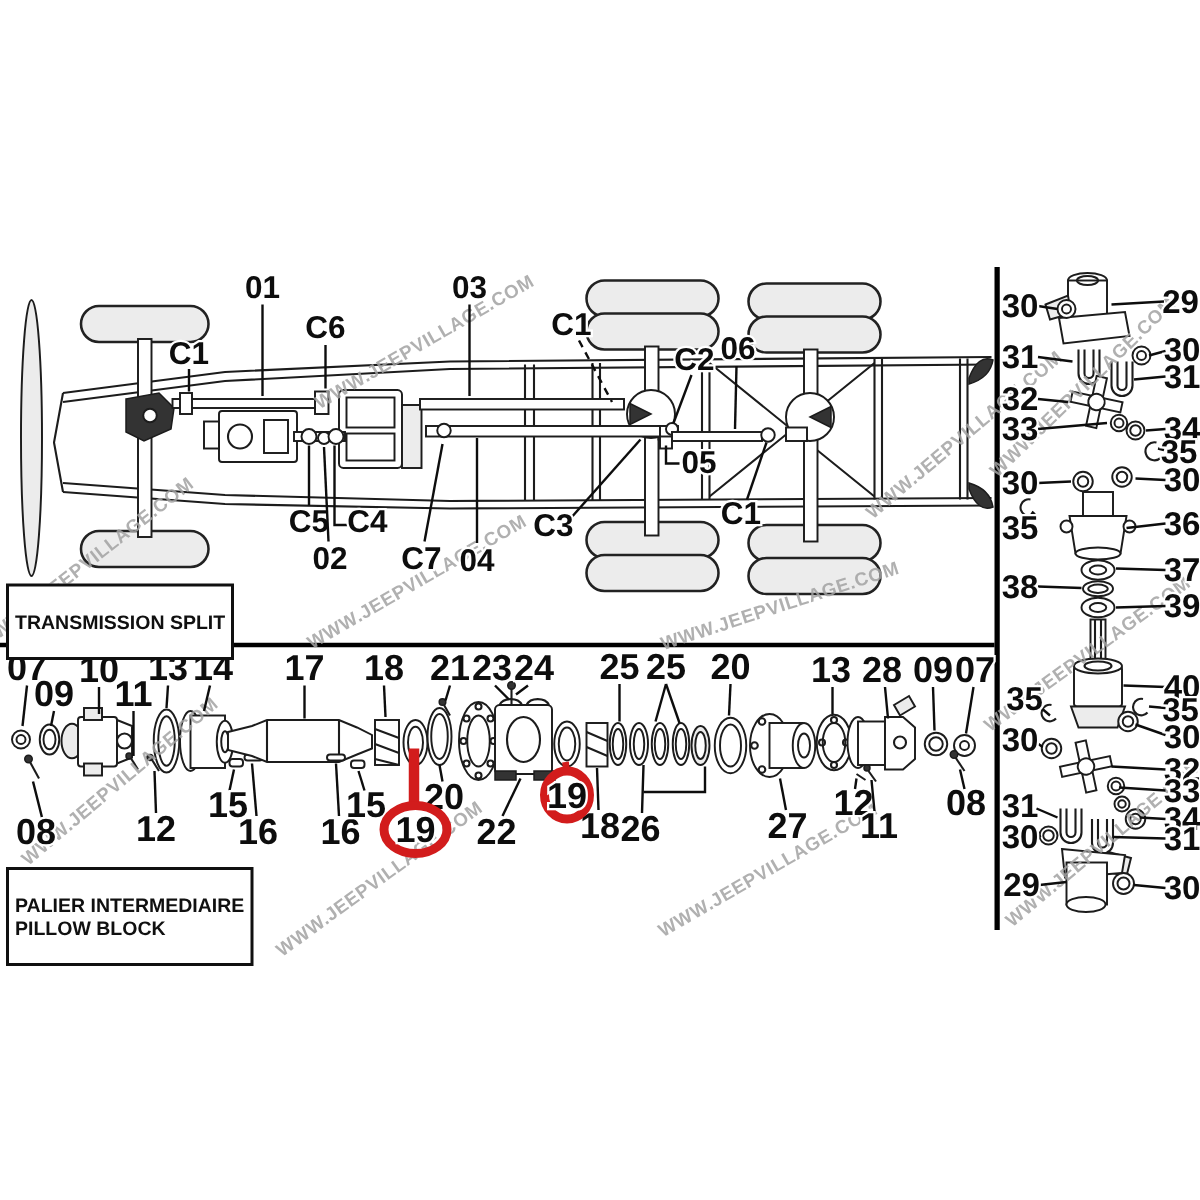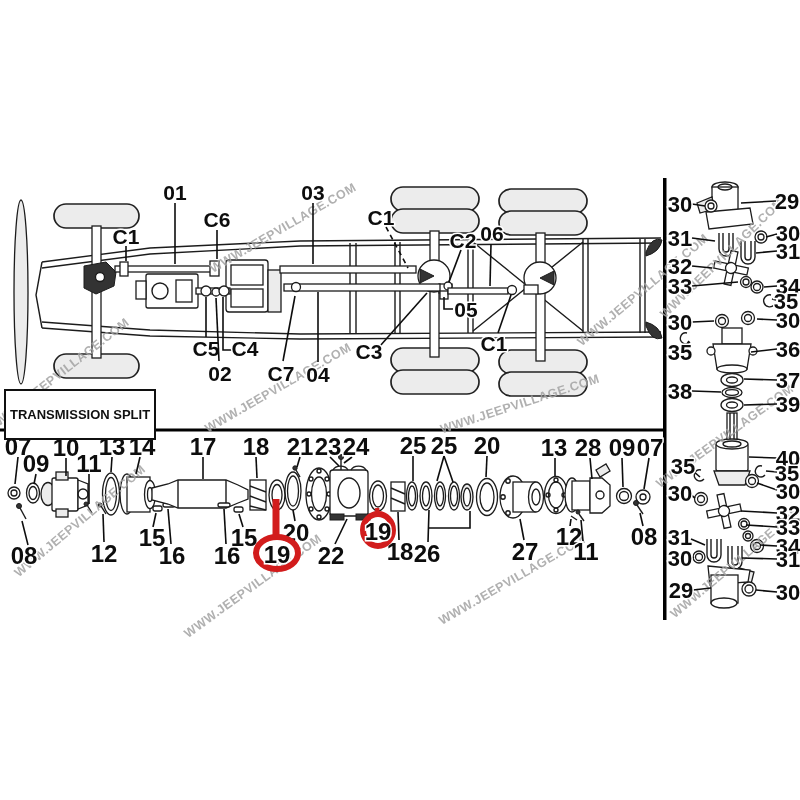--- a/index.html
+++ b/index.html
@@ -453,13 +453,17 @@
         <polyline points="693,590 711,588" class="lead"></polyline>
         <text x="681" y="590" class="co" font-size="22">29</text>
         <polyline points="777,592 756,590" class="lead"></polyline>
         <text x="788" y="592" class="co" font-size="22">30</text>
       </g>
   </svg>
 
   <div class="caption-box" style="left:4px;top:389px;">
     <div>TRANSMISSION SPLIT</div>
   </div>
+  <div class="caption-box" style="left:4px;top:578px;">
+    <div>PALIER INTERMEDIAIRE</div>
+    <div>PILLOW BLOCK</div>
+  </div>
 </div>
 
 </body></html>

